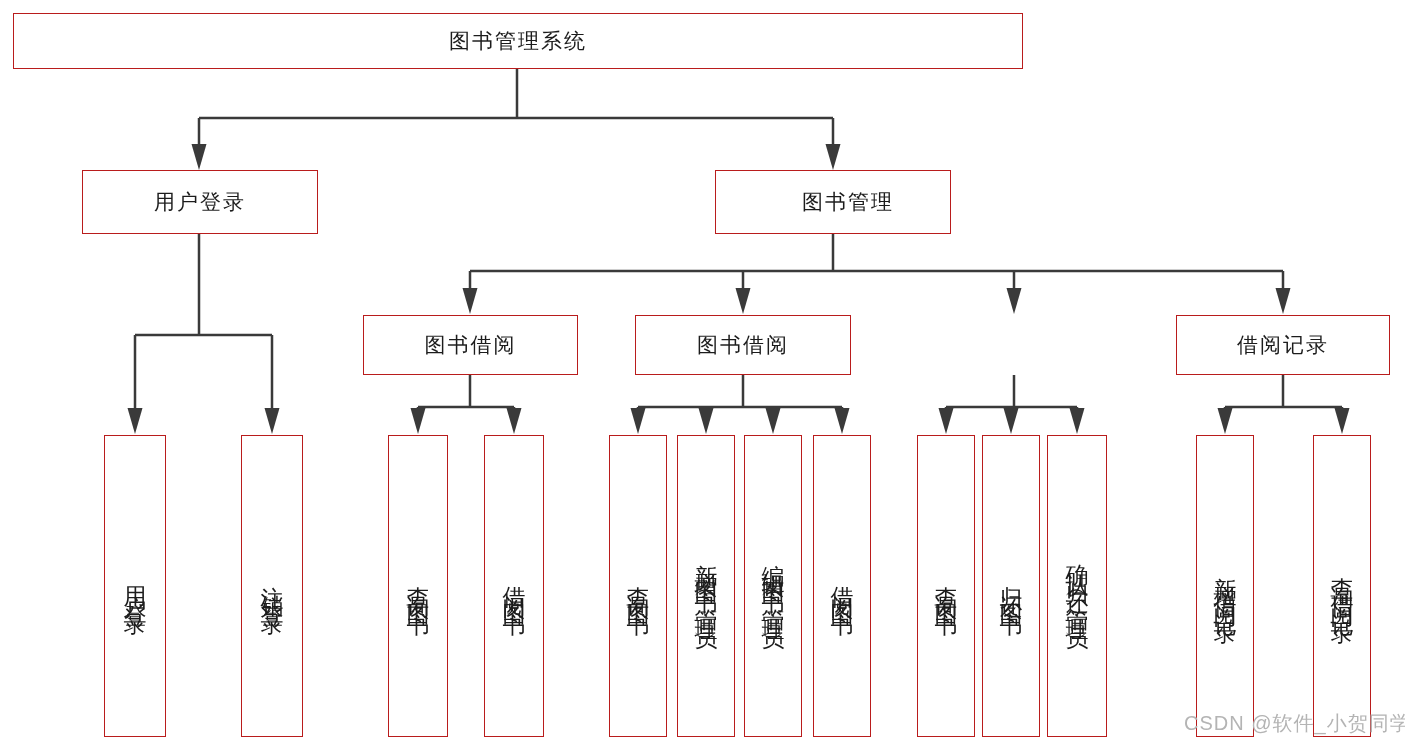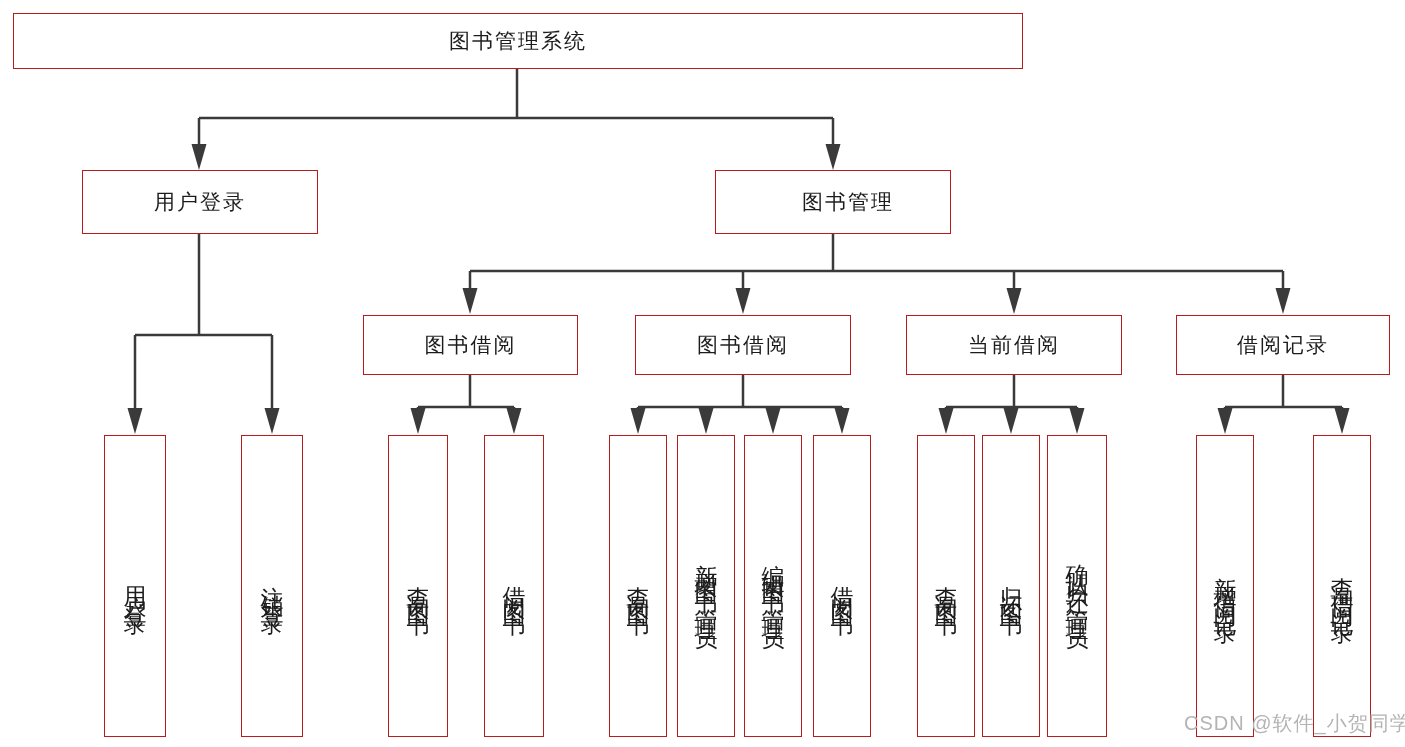--- a/index.html
+++ b/index.html
@@ -118,23 +118,20 @@
   <div class="box" style="left:715px; top:170px; width:236px; height:64px;padding-left:30px;">
     <span class="label">图书管理</span>
   </div>
 
   <div class="box" style="left:363px; top:315px; width:215px; height:60px;">
     <span class="label">图书借阅</span>
   </div>
   <div class="box" style="left:635px; top:315px; width:216px; height:60px;">
     <span class="label">图书借阅</span>
   </div>
-  <div class="box" style="left:906px; top:315px; width:216px; height:60px;">
-    <span class="label">当前借阅</span>
-  </div>
   <div class="box" style="left:1176px; top:315px; width:214px; height:60px;">
     <span class="label">借阅记录</span>
   </div>
 
   <div class="box leaf" style="left:104px; top:435px; width:62px; height:302px;">
     <span class="label">用户登录</span>
   </div>
   <div class="box leaf" style="left:241px; top:435px; width:62px; height:302px;">
     <span class="label">注销登录</span>
   </div>

